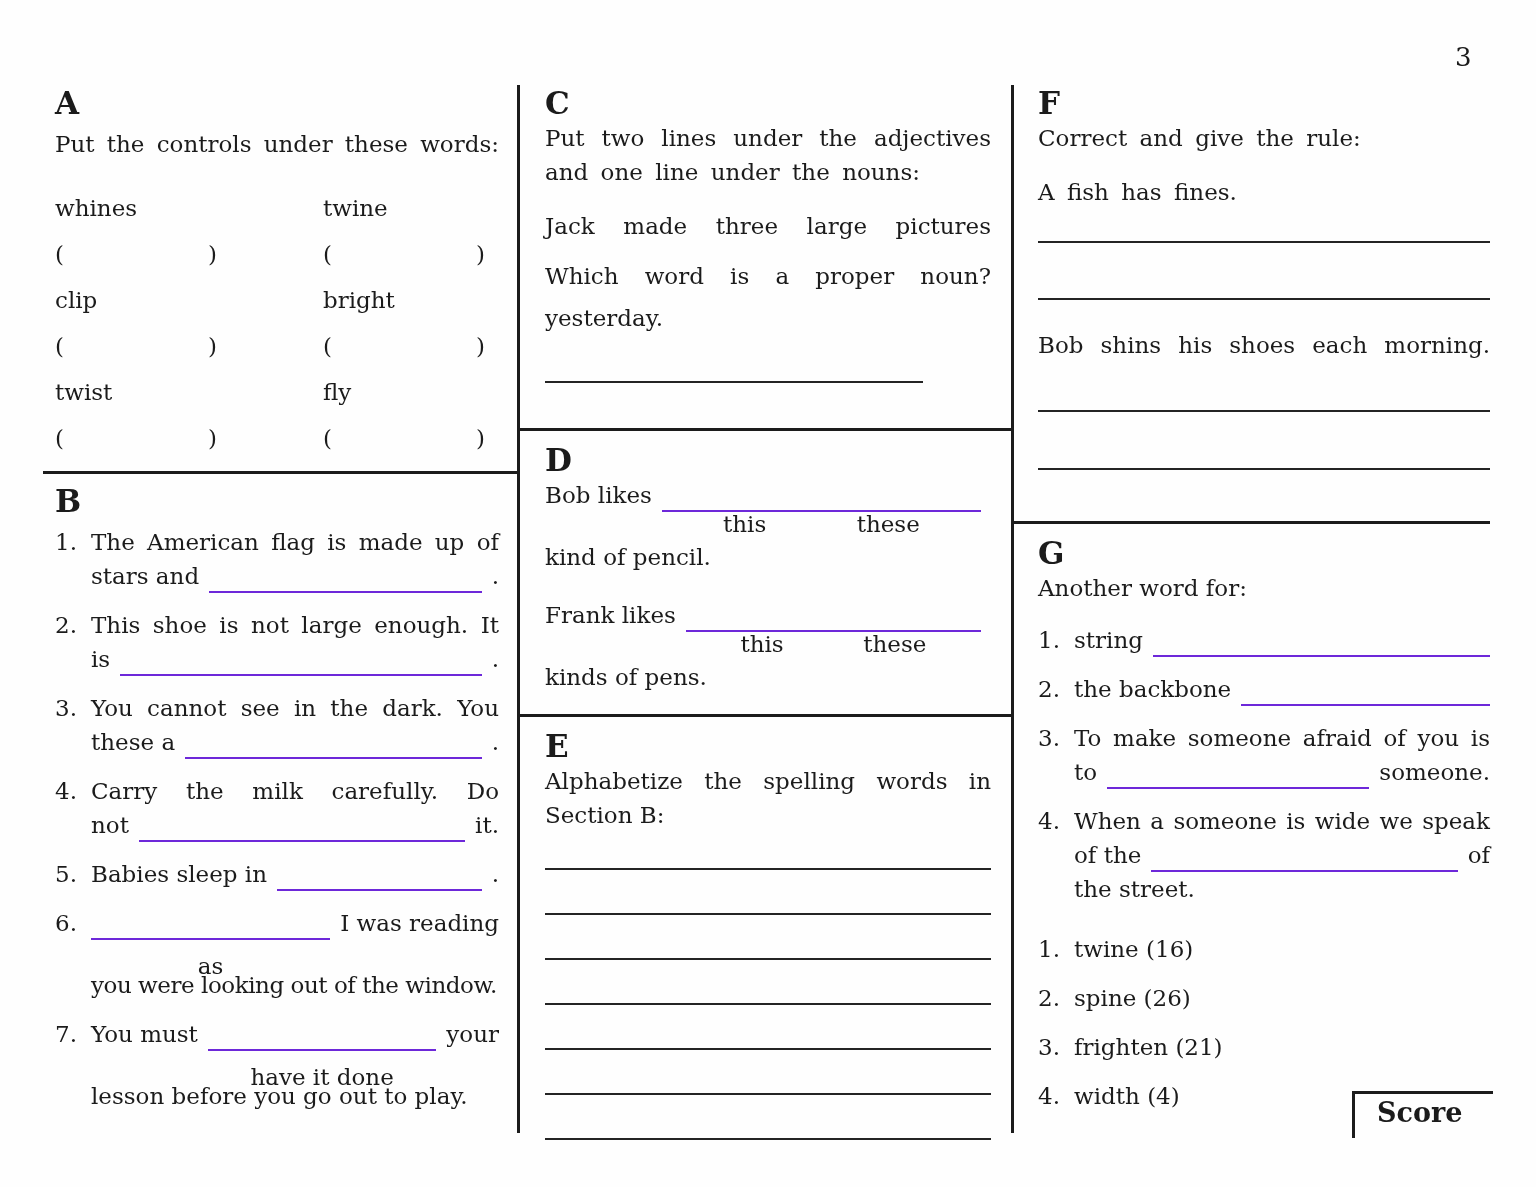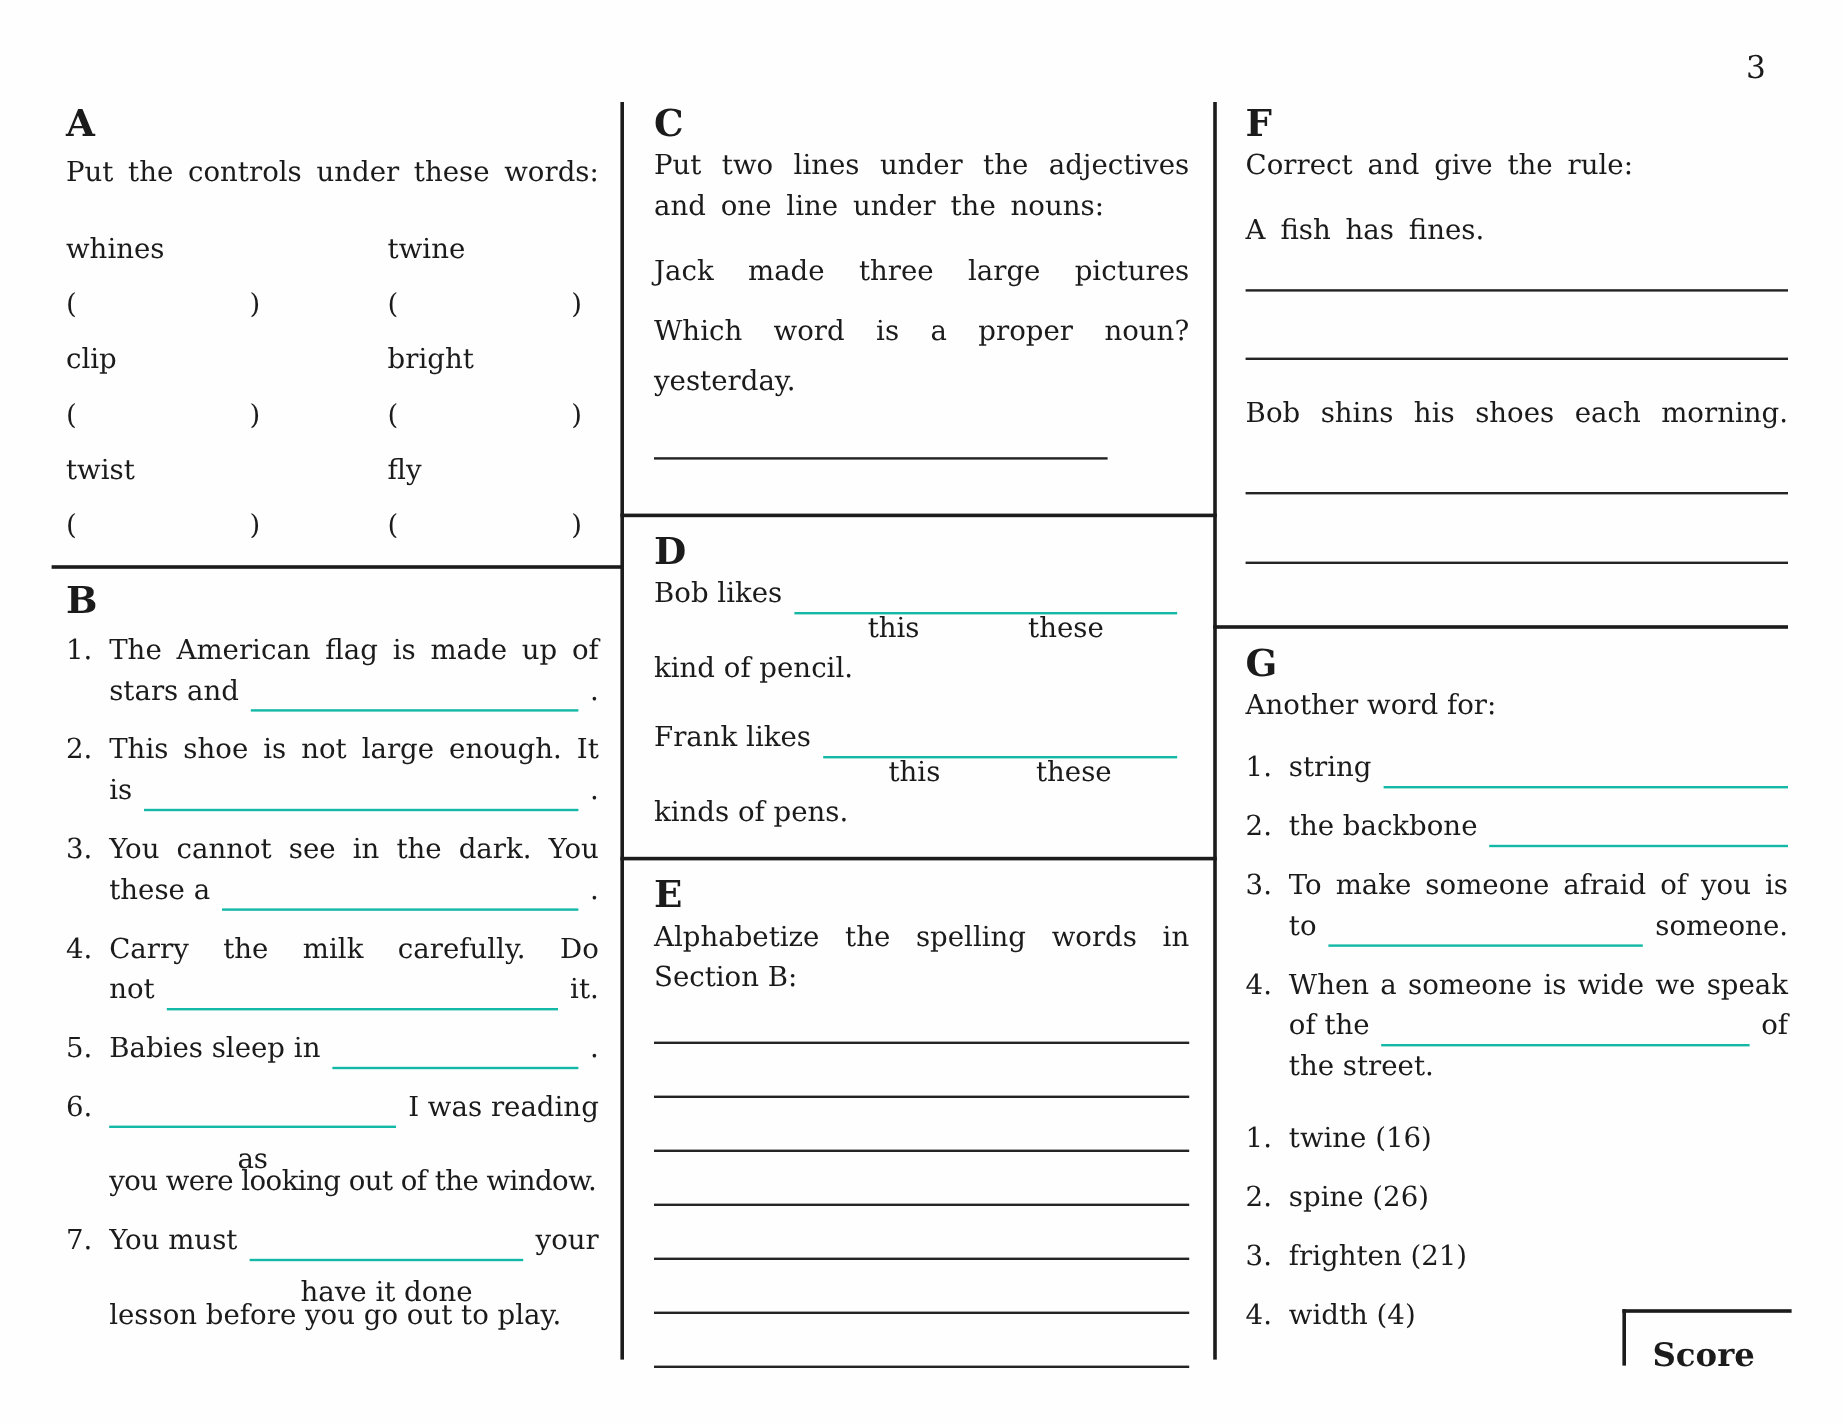--- a/index.html
+++ b/index.html
@@ -6,36 +6,36 @@
   body{width:1536px;height:1187px;background:#fefefe;position:relative;
        font-family:"DejaVu Serif","Liberation Serif",serif;color:#1b1b1b;font-size:23px;}
   .rule{position:absolute;background:#1c1c1c;}
   .sec{position:absolute;}
   .letter{font-weight:bold;font-size:31px;line-height:36px;}
   .line{line-height:34px;white-space:normal;}
   .jl{text-align:justify;text-align-last:justify;}
   .ws{word-spacing:0.22em;}
   .tight{letter-spacing:-0.02em;}
   .fill{display:flex;align-items:baseline;line-height:34px;}
-  .blank{flex:1;align-self:stretch;border-bottom:2px solid #14b8a6;position:relative;margin:0 10px;}
+  .blank{flex:1;align-self:stretch;border-bottom:2px solid #6d28d9;position:relative;margin:0 10px;}
   .blank.noml{margin-left:0;}
   .blank.nomr{margin-right:0;}
   .choice{position:absolute;top:100%;left:0;right:0;text-align:center;line-height:22px;padding-top:17px;white-space:nowrap;}
   .choice-pair{position:absolute;top:100%;left:5%;right:5%;display:flex;justify-content:space-around;line-height:22px;padding-top:3px;}
   .item{display:flex;margin-bottom:15px;}
   .num{width:36px;flex:none;line-height:34px;}
   .itembody{flex:1;min-width:0;}
   .word-grid{display:grid;grid-template-columns:268px 1fr;margin-top:24px;line-height:46px;}
   .parens{display:flex;justify-content:space-between;width:162px;}
   .e-line{border-bottom:2px solid #242424;height:43px;}
   .e-line.first{height:36px;}
   .f-line{border-bottom:2px solid #242424;}
   .score-box{position:absolute;left:1352px;top:1091px;width:138px;height:44px;
              border-top:3px solid #1c1c1c;border-left:3px solid #1c1c1c;}
-  .score-box .lbl{font-weight:bold;font-size:27px;padding:20px 0 0 22px;}
+  .score-box .lbl{font-weight:bold;font-size:27px;padding:3px 0 0 22px;}
   .page-number{position:absolute;left:1455px;top:42px;font-size:26px;}
   .mb28{margin-bottom:28px;}
 </style>
 </head>
 <body>
 
 <div class="page-number">3</div>
 
 <div class="rule" style="left:517px;top:85px;width:3px;height:1048px;"></div>
 <div class="rule" style="left:1011px;top:85px;width:3px;height:1048px;"></div>

